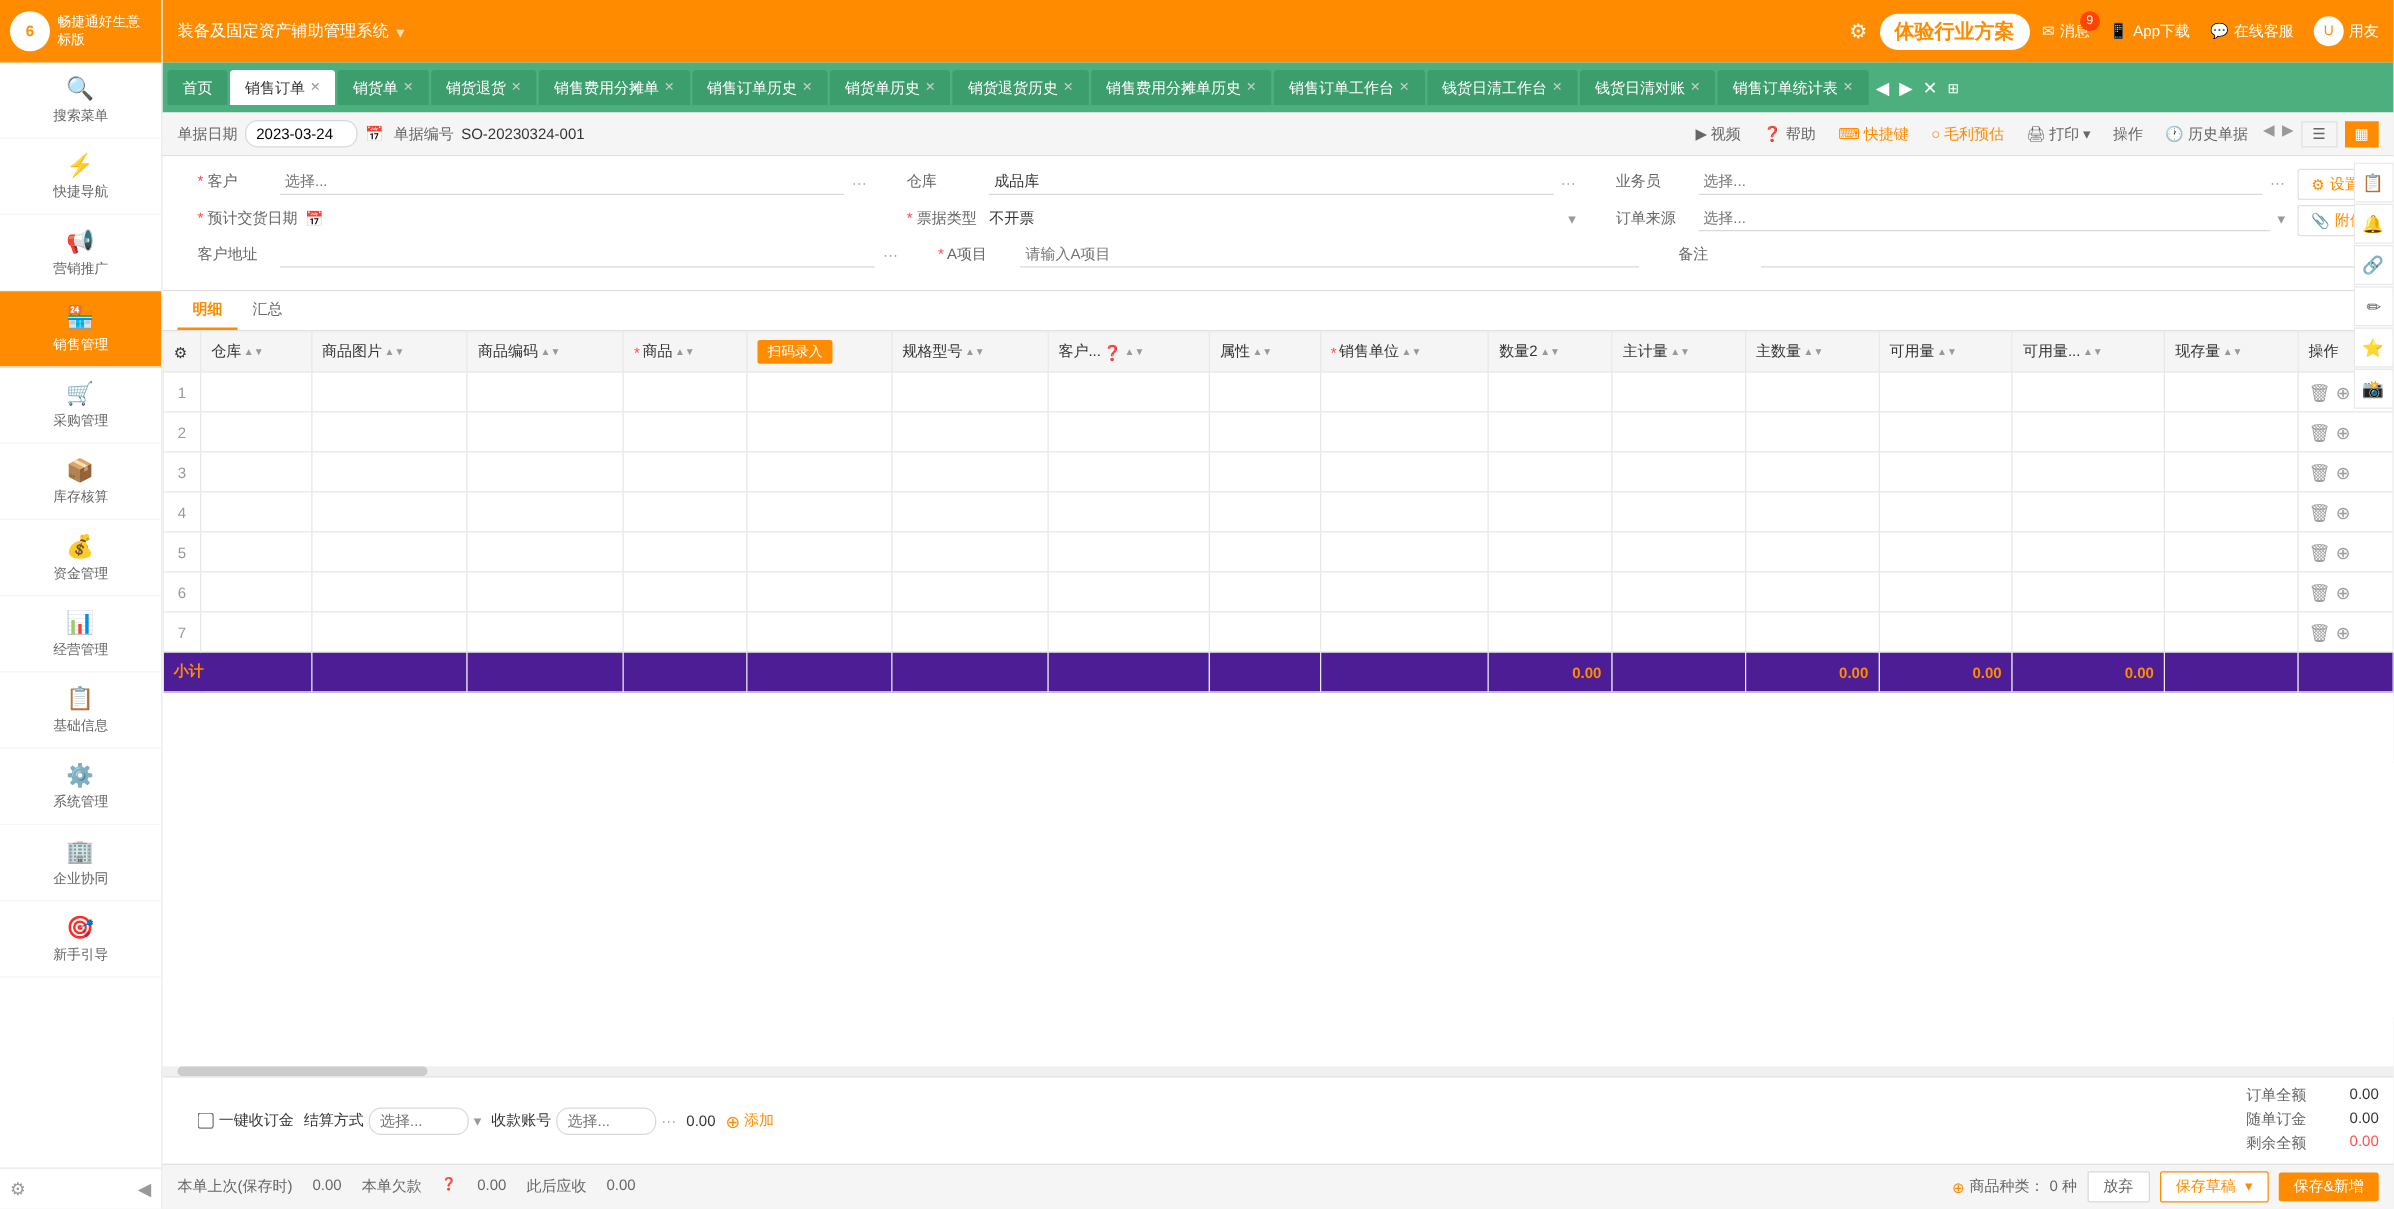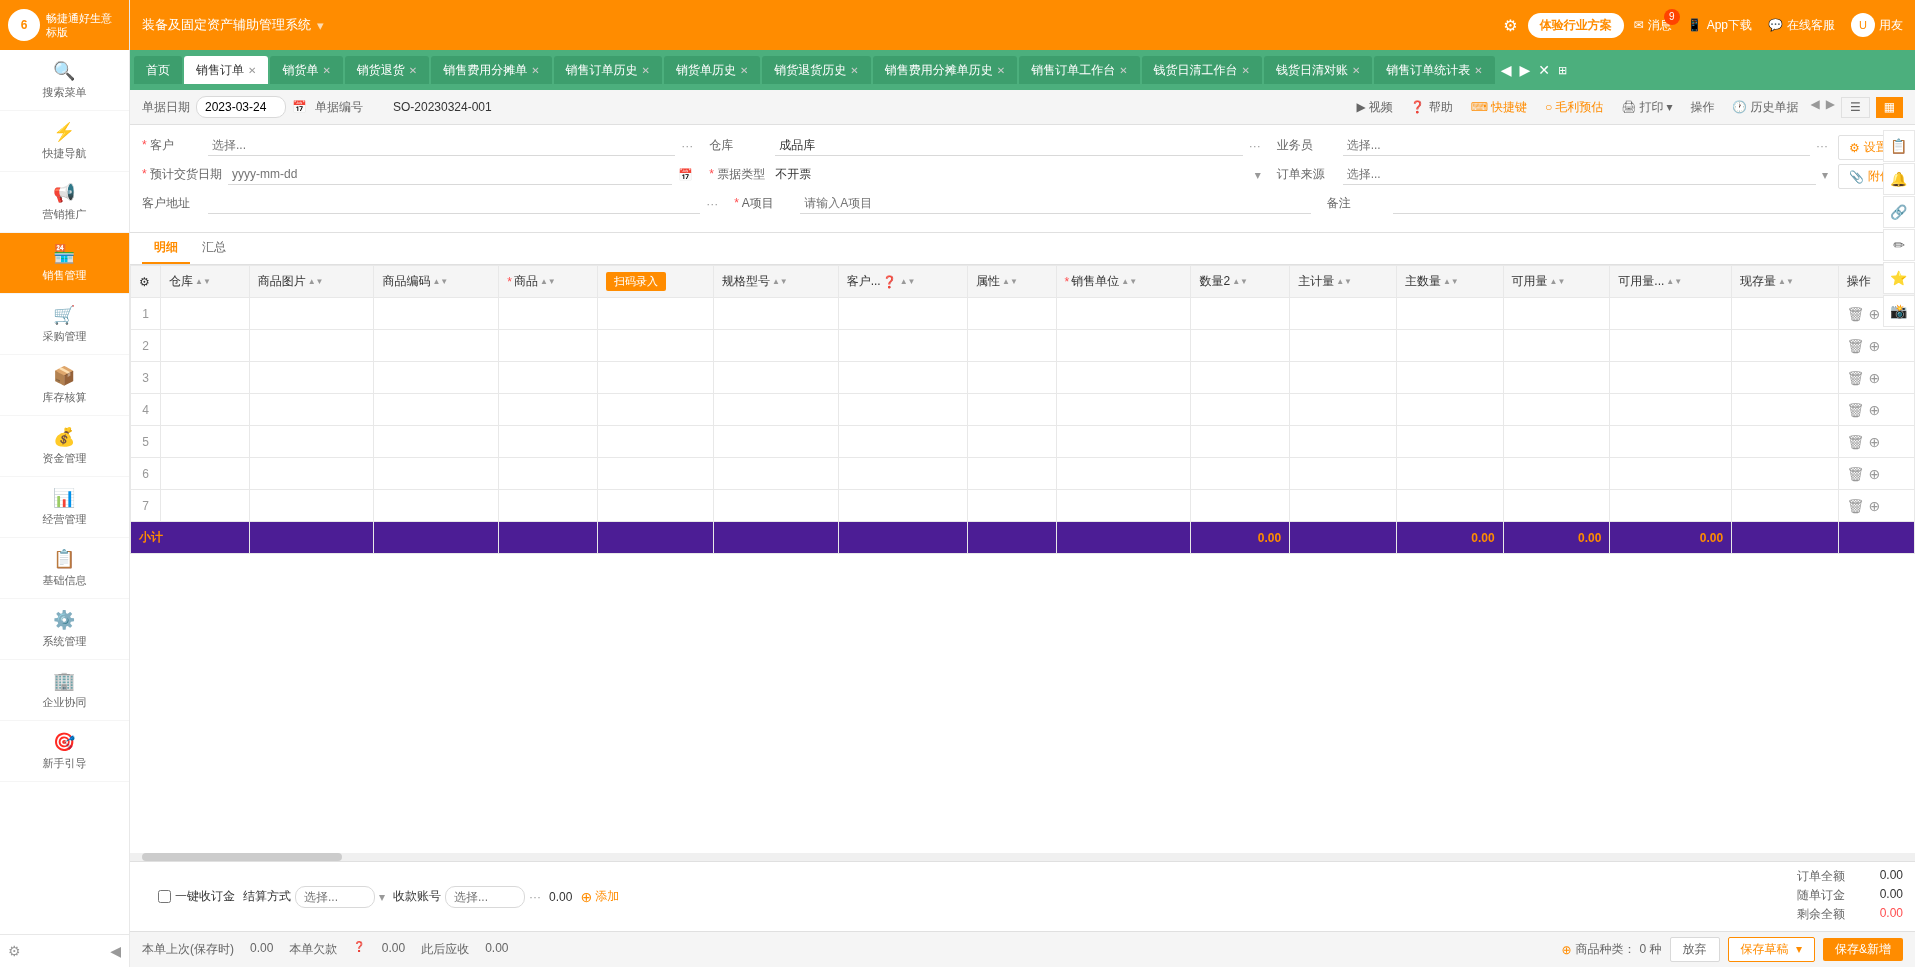--- a/index.html
+++ b/index.html
@@ -18,21 +18,21 @@
     .sidebar-bottom { padding: 8px; display: flex; justify-content: space-between; border-top: 1px solid #e8e8e8; }
     .sidebar-bottom-icon { color: #999; cursor: pointer; font-size: 14px; }
 
     
     .main { flex: 1; display: flex; flex-direction: column; overflow: hidden; }
 
     
     .top-header { background: #ff8c00; height: 50px; display: flex; align-items: center; padding: 0 12px; gap: 10px; flex-shrink: 0; }
     .system-name { color: #fff; font-size: 13px; flex: 1; display: flex; align-items: center; gap: 6px; }
     .system-name-text { }
-    .header-btn { background: #fff; color: #ff8c00; border: none; border-radius: 15px; padding: 4px 12px; font-size: 12px; cursor: pointer; font-weight: bold; }
+    .header-btn { background: #fff; color: #ff8c00; border: none; border-radius: 15px; padding: 4px 12px; font-size: 16px; cursor: pointer; font-weight: bold; }
     .header-actions { display: flex; align-items: center; gap: 16px; color: #fff; font-size: 12px; }
     .header-action-item { display: flex; align-items: center; gap: 4px; cursor: pointer; position: relative; }
     .badge { background: #ff4400; color: #fff; border-radius: 50%; width: 16px; height: 16px; display: flex; align-items: center; justify-content: center; font-size: 10px; position: absolute; top: -8px; right: -8px; }
 
     
     .tab-bar { background: #4caf7d; display: flex; align-items: center; height: 40px; padding: 0 4px; overflow: hidden; flex-shrink: 0; }
     .tab-item { background: #3d9e6d; color: #fff; padding: 0 12px; height: 28px; display: flex; align-items: center; gap: 4px; cursor: pointer; border-radius: 3px 3px 0 0; font-size: 12px; white-space: nowrap; margin-right: 2px; }
     .tab-item.active { background: #fff; color: #333; }
     .tab-item .close-x { font-size: 10px; color: #ccc; }
     .tab-item.active .close-x { color: #999; }
@@ -42,21 +42,21 @@
     .toolbar { background: #f5f5f5; border-bottom: 1px solid #e0e0e0; padding: 6px 12px; display: flex; align-items: center; gap: 8px; flex-shrink: 0; }
     .toolbar-field { display: flex; align-items: center; gap: 6px; font-size: 12px; }
     .toolbar-input { border: 1px solid #d9d9d9; padding: 3px 8px; border-radius: 10px; font-size: 12px; background: #fff; }
     .toolbar-label { color: #666; }
     .toolbar-actions { margin-left: auto; display: flex; gap: 6px; }
     .toolbar-btn { border: none; background: none; cursor: pointer; font-size: 12px; color: #666; display: flex; align-items: center; gap: 3px; padding: 2px 6px; }
 
     
     .form-area { background: #fff; padding: 10px 12px; border-bottom: 1px solid #e0e0e0; flex-shrink: 0; }
     .form-row { display: flex; align-items: center; margin-bottom: 8px; gap: 16px; }
-    .form-field { display: flex; align-items: center; gap: 6px; flex: 1; }
+    .form-field { display: flex; align-items: center; gap: 6px; flex: 1; margin-left: 16px; }
     .form-label { color: #666; font-size: 12px; white-space: nowrap; min-width: 60px; }
     .form-label.required::before { content: '* '; color: #ff4d4f; }
     .form-input { border: none; border-bottom: 1px solid #d9d9d9; padding: 3px 4px; font-size: 12px; flex: 1; background: transparent; outline: none; color: #999; min-width: 80px; }
     .form-dots { color: #999; font-size: 12px; cursor: pointer; }
 
     
     .content-tabs { display: flex; padding: 0 12px; background: #fff; border-bottom: 1px solid #e0e0e0; flex-shrink: 0; }
     .content-tab { padding: 6px 12px; font-size: 12px; cursor: pointer; color: #666; border-bottom: 2px solid transparent; }
     .content-tab.active { color: #ff8c00; border-bottom-color: #ff8c00; font-weight: bold; }
 
@@ -262,21 +262,21 @@
   </div>
 
   <div class="toolbar">
     <div class="toolbar-field">
       <span class="toolbar-label">单据日期</span>
       <input class="toolbar-input" type="text" value="2023-03-24" style="width: 90px;">
       <span style="color:#999;cursor:pointer;">📅</span>
     </div>
     <div class="toolbar-field">
       <span class="toolbar-label">单据编号</span>
-      <span style="color:#333;margin-left:24px;">SO-20230324-001</span>
+      <span style="color:#333;">SO-20230324-001</span>
     </div>
     <div class="toolbar-actions">
       <button class="toolbar-btn">
         <span>▶</span>
         <span>视频</span>
       </button>
       <button class="toolbar-btn">
         <span>❓</span>
         <span>帮助</span>
       </button>
@@ -334,21 +334,20 @@
       <div class="form-field">
         <span class="form-label">业务员</span>
         <input class="form-input" type="text" placeholder="选择..." style="color: rgb(153, 153, 153);">
         <span class="form-dots">···</span>
       </div>
     </div>
 
     <div class="form-row">
       <div class="form-field">
         <span class="form-label required">预计交货日期</span>
-        <input class="form-input" type="text" placeholder="yyyy-mm-dd" style="">
         <span style="color:#999;cursor:pointer;">📅</span>
       </div>
       <div class="form-field">
         <span class="form-label required">票据类型</span>
         <span style="flex:1;">不开票</span>
         <span style="color:#999;cursor:pointer;">▾</span>
       </div>
       <div class="form-field">
         <span class="form-label">订单来源</span>
         <input class="form-input" type="text" placeholder="选择..." style="color: rgb(153, 153, 153);">

